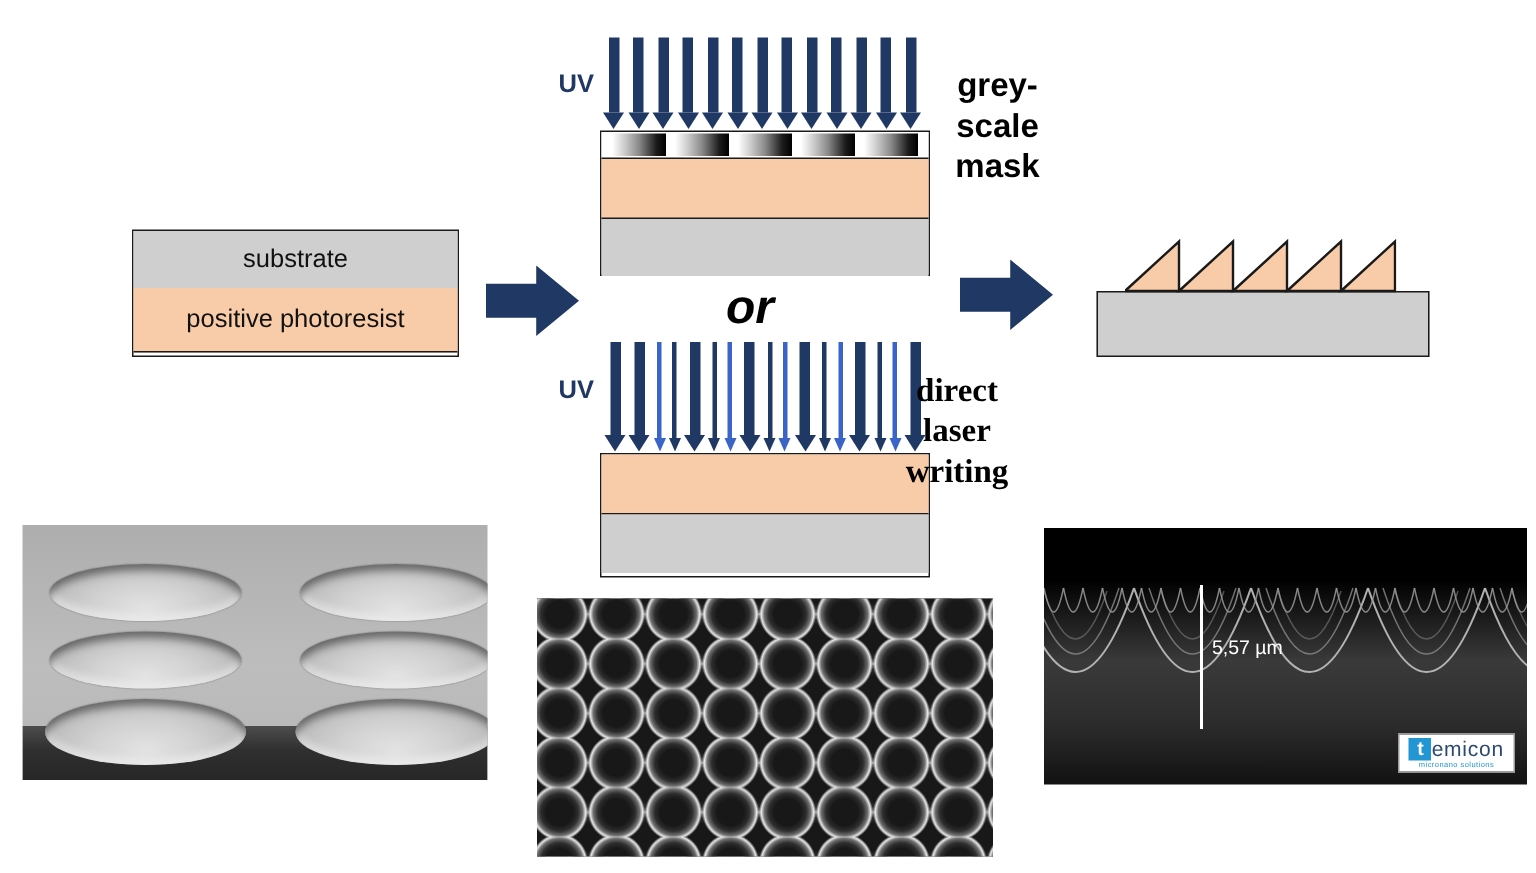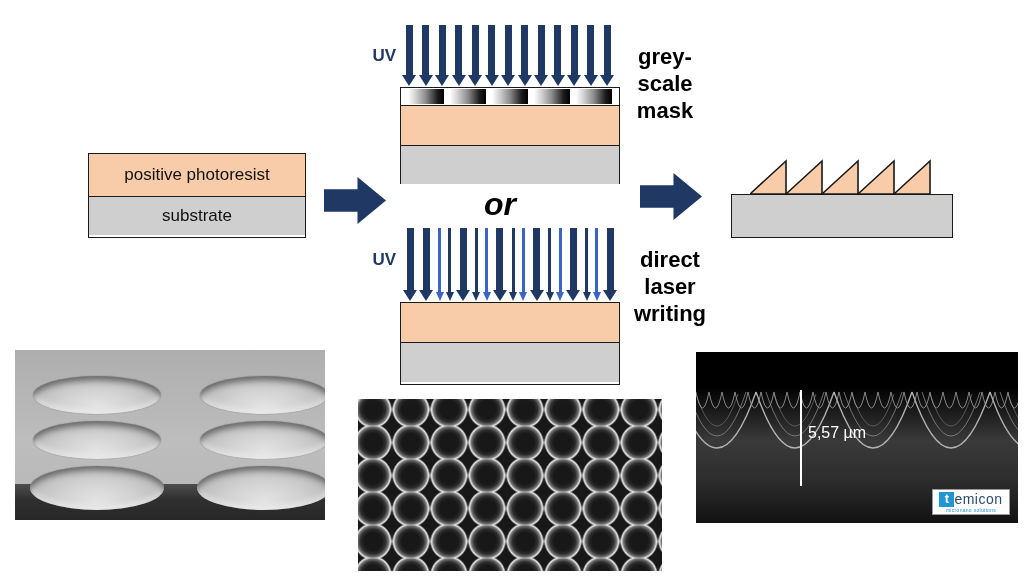--- a/index.html
+++ b/index.html
@@ -49,21 +49,21 @@
 
   
   .big-arrow{position:absolute;background:var(--navy);
      clip-path:polygon(0 26%,54% 26%,54% 0,100% 50%,54% 100%,54% 74%,0 74%);}
   #big-arrow-1{left:324px;top:177px;width:62px;height:47px;}
   #big-arrow-2{left:640px;top:173px;width:62px;height:47px;}
 
   .caption{position:absolute;font-weight:bold;color:#000;font-size:22px;line-height:1.22;
            text-align:center;white-space:pre-line;}
   #caption-mask{left:620px;top:44px;width:90px;}
-  #caption-direct{left:620px;top:247px;width:100px;}
+  #caption-direct{left:588px;top:247px;width:100px;font-family:Liberation Serif, serif;}
   #or-label{position:absolute;left:468px;top:186px;width:64px;text-align:center;
             font-weight:bold;font-style:italic;font-size:32px;color:#000;}
 
   
   #result-substrate{left:731px;top:194px;width:222px;height:44px;background:var(--substrate);
                     border:1.6px solid #1a1a1a;box-sizing:border-box;position:absolute;}
   #sawtooth-svg{position:absolute;left:750px;top:159px;width:181px;height:37px;}
 
   
   #sem-lenses{position:absolute;left:15px;top:350px;width:310px;height:170px;
@@ -80,43 +80,43 @@
        radial-gradient(circle 19px at 19px 16.5px,#181818 0 9px,#2d2d2d 12.5px,#6f6f6f 15.5px,#e6e6e6 17.4px,rgba(0,0,0,0) 19px),
        radial-gradient(circle 19px at 19px 16.5px,#181818 0 9px,#2d2d2d 12.5px,#6f6f6f 15.5px,#e6e6e6 17.4px,rgba(0,0,0,0) 19px);
      background-size:38px 33px;
      background-position:-4px -6px,15px 10.5px;}
 
   
   #sem-cross{position:absolute;left:696px;top:352px;width:322px;height:171px;overflow:hidden;
      background:linear-gradient(180deg,#000 0%,#000 20%,#0d0d0d 27%,#3a3a3a 52%,#2c2c2c 76%,#121212 100%);}
   #cusp-svg{position:absolute;left:0;top:0;width:322px;height:171px;}
   #measure-line{position:absolute;left:104px;top:38px;width:1.8px;height:96px;background:#fff;}
-  #measure-label{position:absolute;left:112px;top:72px;color:#fff;font-size:16px;}
+  #measure-label{position:absolute;left:112px;top:72px;color:#fff;font-size:13px;}
 
   
   #logo{position:absolute;right:8px;bottom:8px;width:78px;height:26px;background:#fff;
         border:1px solid #9a9a9a;box-sizing:border-box;display:flex;flex-direction:column;
         align-items:center;justify-content:center;}
   #logo .row{display:flex;align-items:center;}
   #logo .tsq{width:15px;height:15px;background:var(--logoblue);color:#fff;font-weight:bold;
         font-size:13px;line-height:14px;text-align:center;}
   #logo .rest{color:var(--logonavy);font-size:14px;letter-spacing:.5px;line-height:14px;}
   #logo .tagline{font-size:5px;color:var(--logoblue);line-height:6px;letter-spacing:.3px;}
 </style>
 </head>
 <body>
 
 <div class="canvas">
 
   <div class="stack" id="stack-initial">
+    <div class="layer substrate">
+      <span class="layer-label">substrate</span>
+    </div>
     <div class="layer resist">
       <span class="layer-label">positive photoresist</span>
-    </div>
-    <div class="layer substrate">
-      <span class="layer-label">substrate</span>
     </div>
   </div>
 
   <div class="big-arrow" id="big-arrow-1"></div>
 
   <div class="uv-label" id="uv-top-label">UV</div>
   <div class="uv-row" id="uv-row-top">
       <div class="uv-arrow thick dark">
         <div class="shaft"></div>
         <div class="head"></div>

